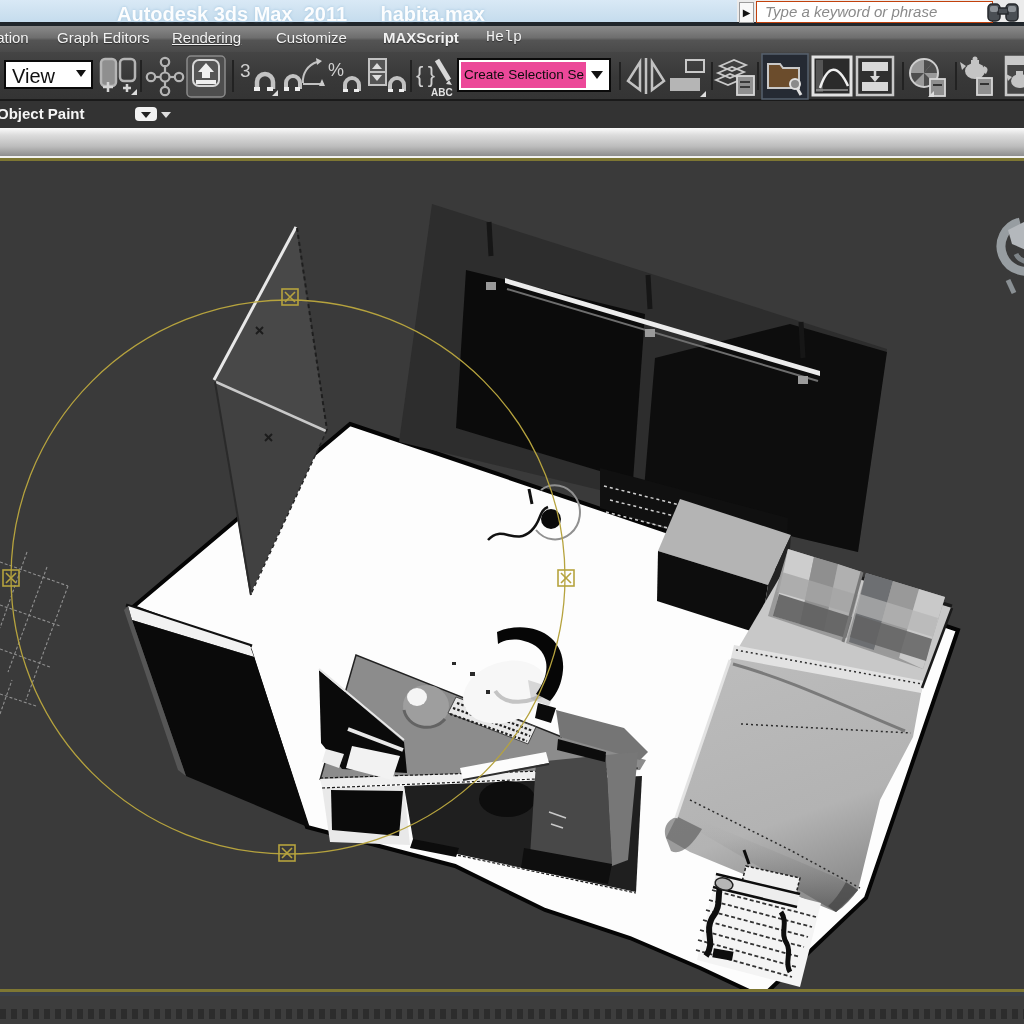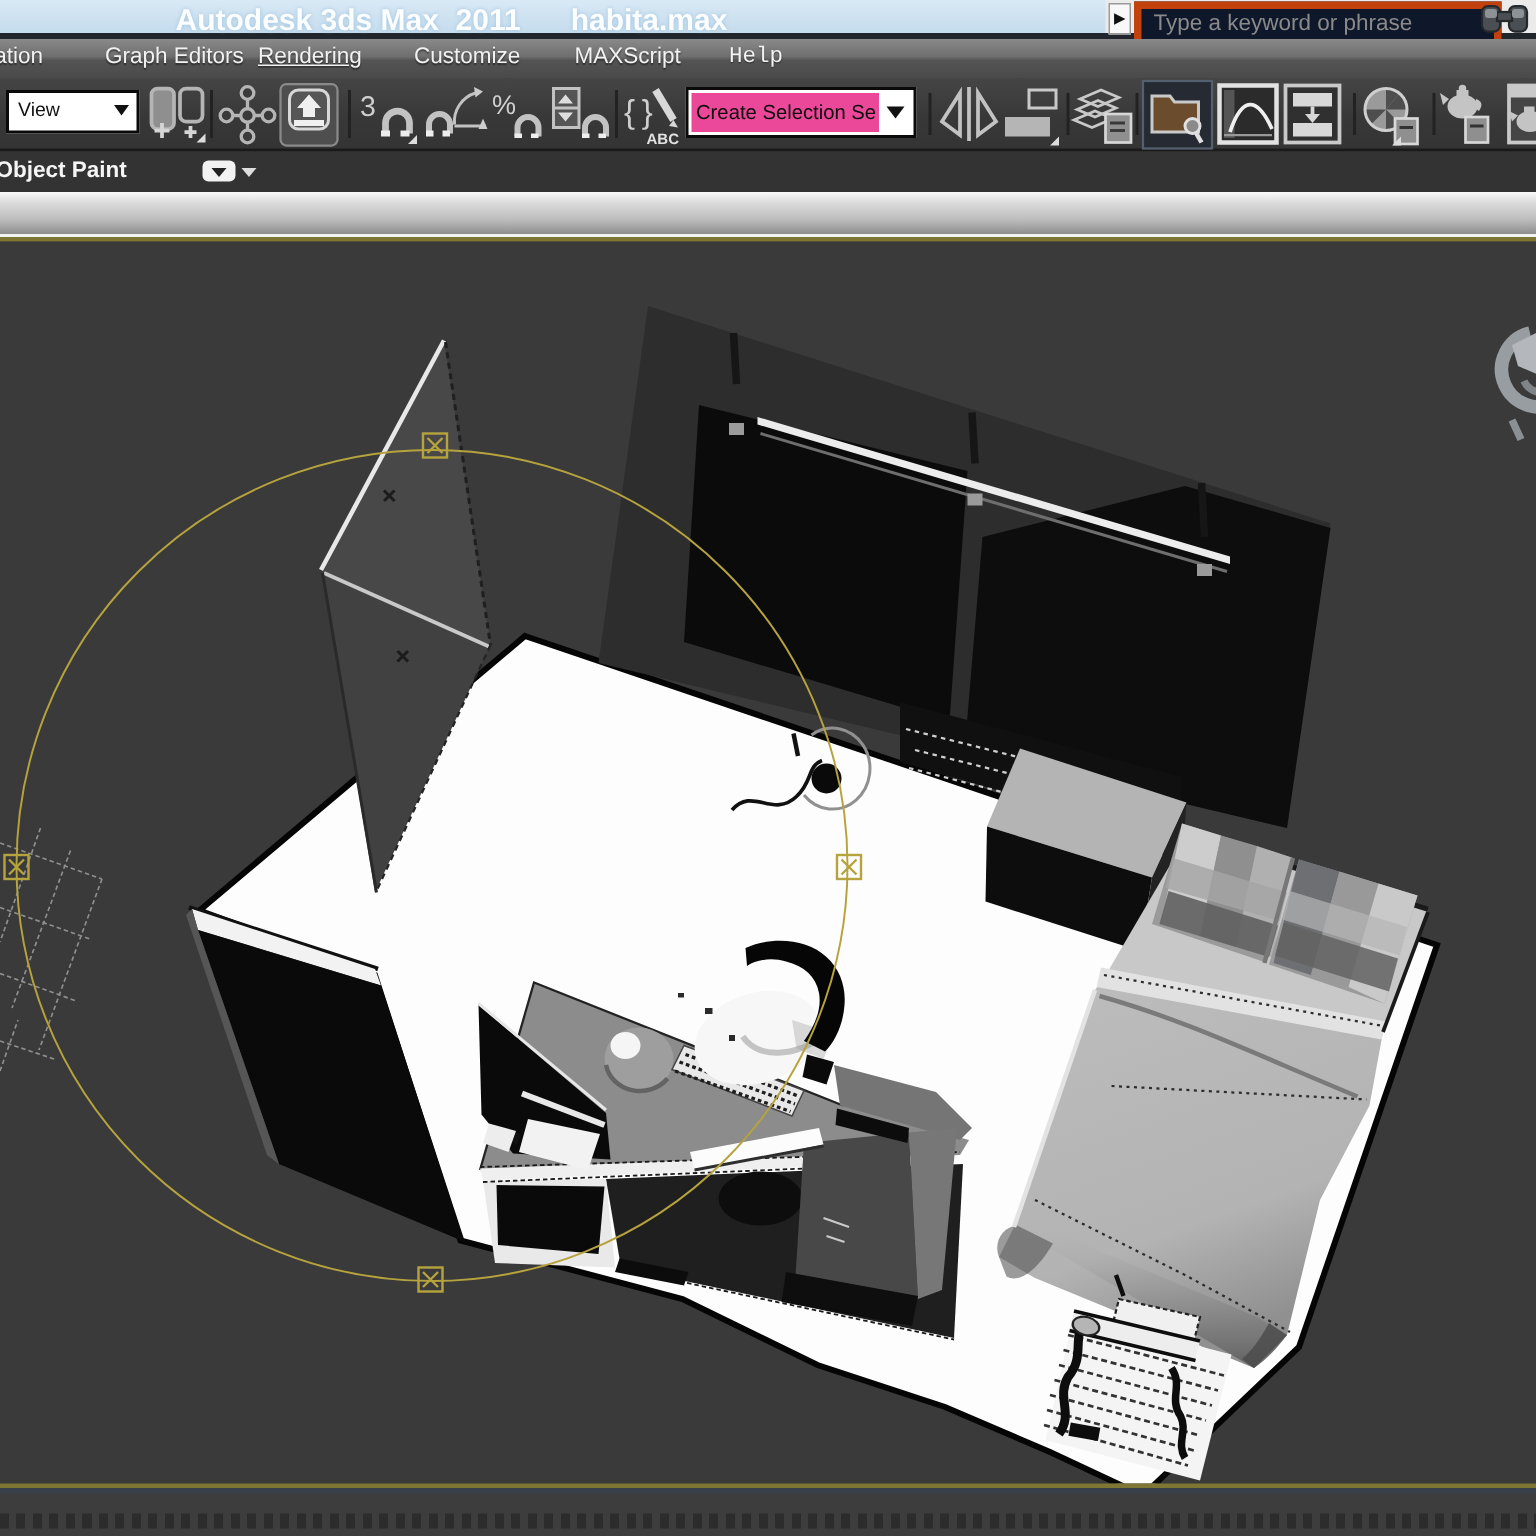--- a/index.html
+++ b/index.html
@@ -8,35 +8,35 @@
   .abs{position:absolute;}
   
   #titlebar{left:0;top:0;width:1024px;height:22px;
     background:linear-gradient(180deg,#d9e9f6 0%,#cde1f0 60%,#c5dcee 100%);}
   #titletext{left:117px;top:3px;color:#fcfdfe;font-size:20px;font-weight:bold;
     text-shadow:0 0 3px #9fc4de;}
   #infocenter{left:737px;top:0;width:287px;height:22px;background:#ebebeb;}
   #titledge{left:0;top:22px;width:1024px;height:4px;background:#20262b;}
   #icbtn{left:739px;top:2px;width:13px;height:19px;background:#f8f8f8;
     border:1px solid #9a9a9a;color:#111;font-size:10px;line-height:19px;text-align:center;}
-  #searchbox{left:756px;top:1px;width:227px;height:20px;background:#0f172a;
-    border:5px solid #c2410c;color:#8a8a8a;font-size:15px;
+  #searchbox{left:756px;top:1px;width:227px;height:20px;background:#ffffff;
+    border:1px solid #c2410c;color:#8a8a8a;font-style:italic;font-size:15px;
     line-height:20px;padding-left:8px;}
   
   #menubar{left:0;top:26px;width:1024px;height:26px;
     background:linear-gradient(180deg,#8a8a8a 0%,#6e6e6e 45%,#545454 55%,#4a4a4a 100%);
     box-sizing:border-box;}
   .mi{position:absolute;top:29px;color:#f2f2f2;font-size:15px;
       text-shadow:0 1px 1px rgba(0,0,0,.45);}
   
   #toolbar{left:0;top:52px;width:1024px;height:49px;
     background:linear-gradient(180deg,#454545,#383838 55%,#343434);
     border-bottom:2px solid #1a1a1a;box-sizing:border-box;}
   #viewcombo{left:4px;top:60px;width:89px;height:29px;background:#fff;
-    border:2px solid #0a0a0a;box-sizing:border-box;color:#111;font-size:13px;}
+    border:2px solid #0a0a0a;box-sizing:border-box;color:#111;font-size:20px;}
   #viewcombo span{position:absolute;left:6px;top:3px;}
   #viewcombo .arr{position:absolute;right:5px;top:8px;width:0;height:0;
     border:5px solid transparent;border-top:7px solid #111;}
   #selcombo{left:457px;top:58px;width:154px;height:34px;background:#fff;
     border:2px solid #0a0a0a;box-sizing:border-box;}
   #selcombo .fld{position:absolute;left:2px;top:2px;width:122px;height:26px;
     background:#ec4899;color:#0d0d0d;font-size:13.5px;line-height:26px;
     padding-left:3px;overflow:hidden;white-space:nowrap;}
   #selcombo .arr{position:absolute;right:6px;top:11px;width:0;height:0;
     border:6px solid transparent;border-top:8px solid #111;}
@@ -73,24 +73,24 @@
       <rect x="2" y="3" width="12" height="17" rx="4"></rect>
       <rect x="20" y="3" width="12" height="17" rx="4"></rect>
       <rect x="12" y="7" width="10" height="6"></rect>
     </g>
     <rect x="4" y="5" width="8" height="6" rx="2" fill="#8d9297"></rect>
     <rect x="22" y="5" width="8" height="6" rx="2" fill="#8d9297"></rect>
   </svg>
 
   <div class="abs" id="menubar"></div>
   <div class="mi" style="left:-38px;">Animation</div>
-  <div class="mi" style="left:70px;text-align:center;">Graph Editors</div>
+  <div class="mi" style="left:57px;text-align:center;">Graph Editors</div>
   <div class="mi" style="left:172px;text-decoration:underline;">Rendering</div>
   <div class="mi" style="left:276px;">Customize</div>
-  <div class="mi" style="left:383px;">MAXScript</div>
+  <div class="mi" style="left:383px;font-weight:bold;">MAXScript</div>
   <div class="mi" style="left:486px;font-family:Liberation Mono, monospace;">Help</div>
 
   <div class="abs" id="toolbar"></div>
   <svg class="abs" id="tbicons" style="left:0;top:52px;" width="1024" height="49" viewBox="0 52 1024 49">
     <g id="icons">
 
     <g stroke="#222" stroke-width="2">
       <line x1="141" y1="60" x2="141" y2="92"></line>
       <line x1="233" y1="60" x2="233" y2="92"></line>
       <line x1="411" y1="60" x2="411" y2="92"></line>

